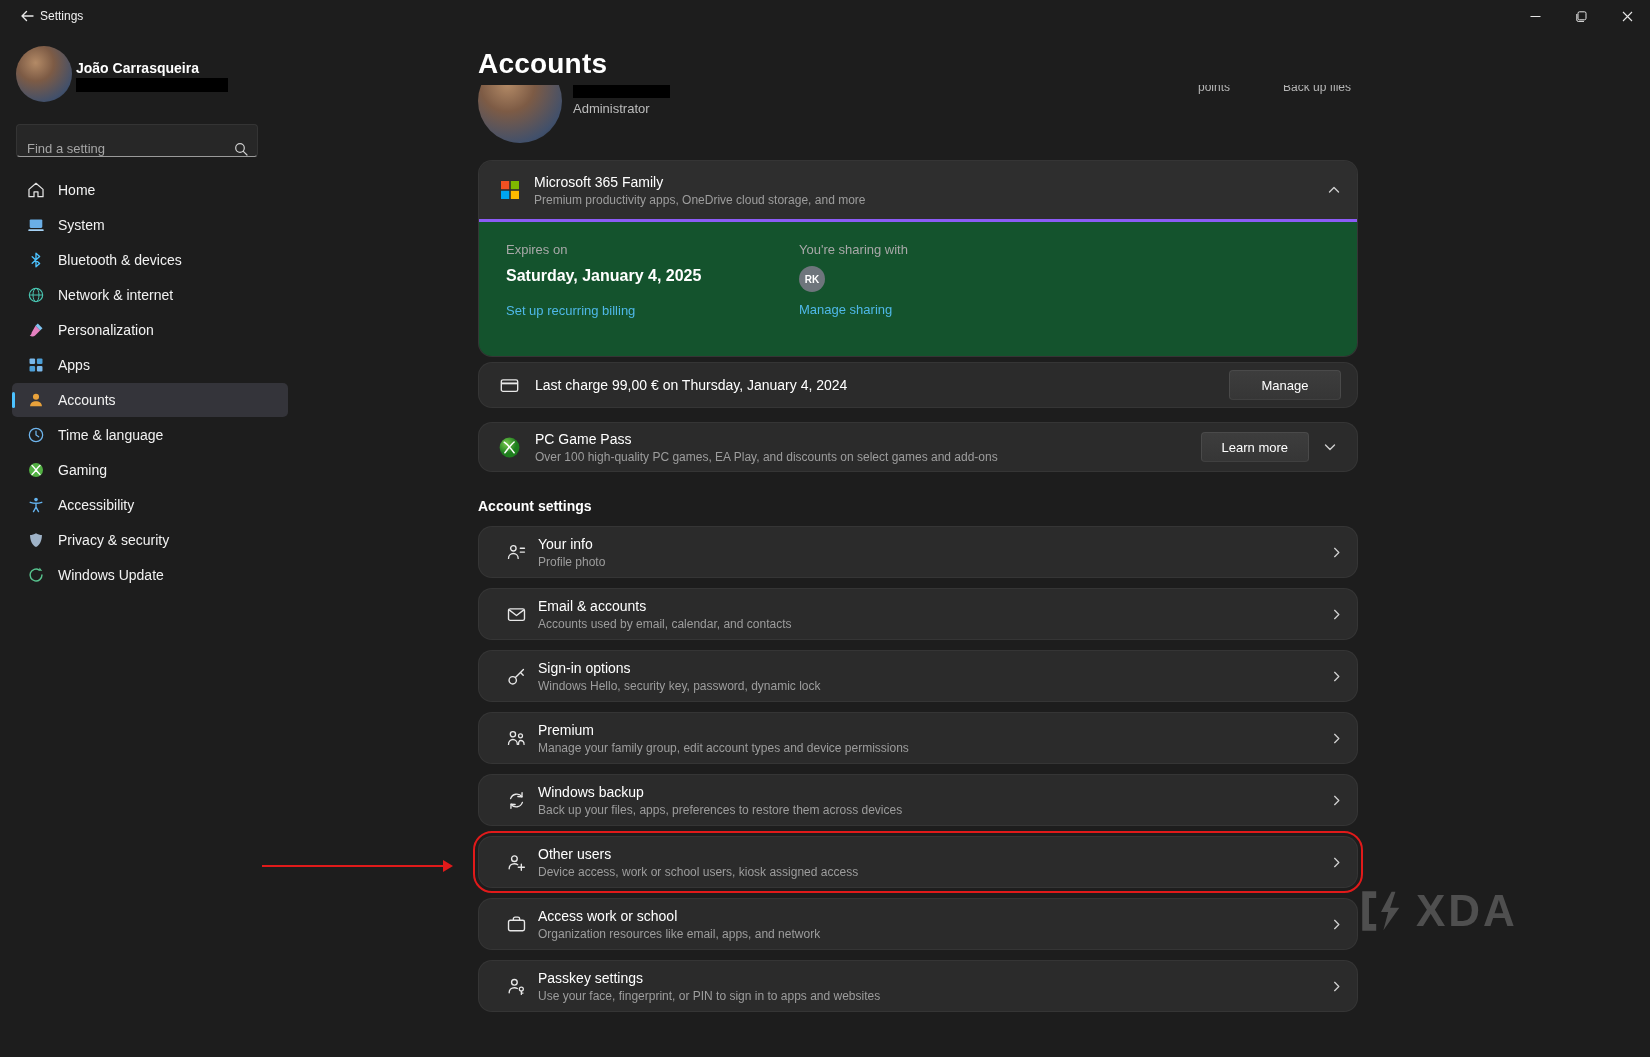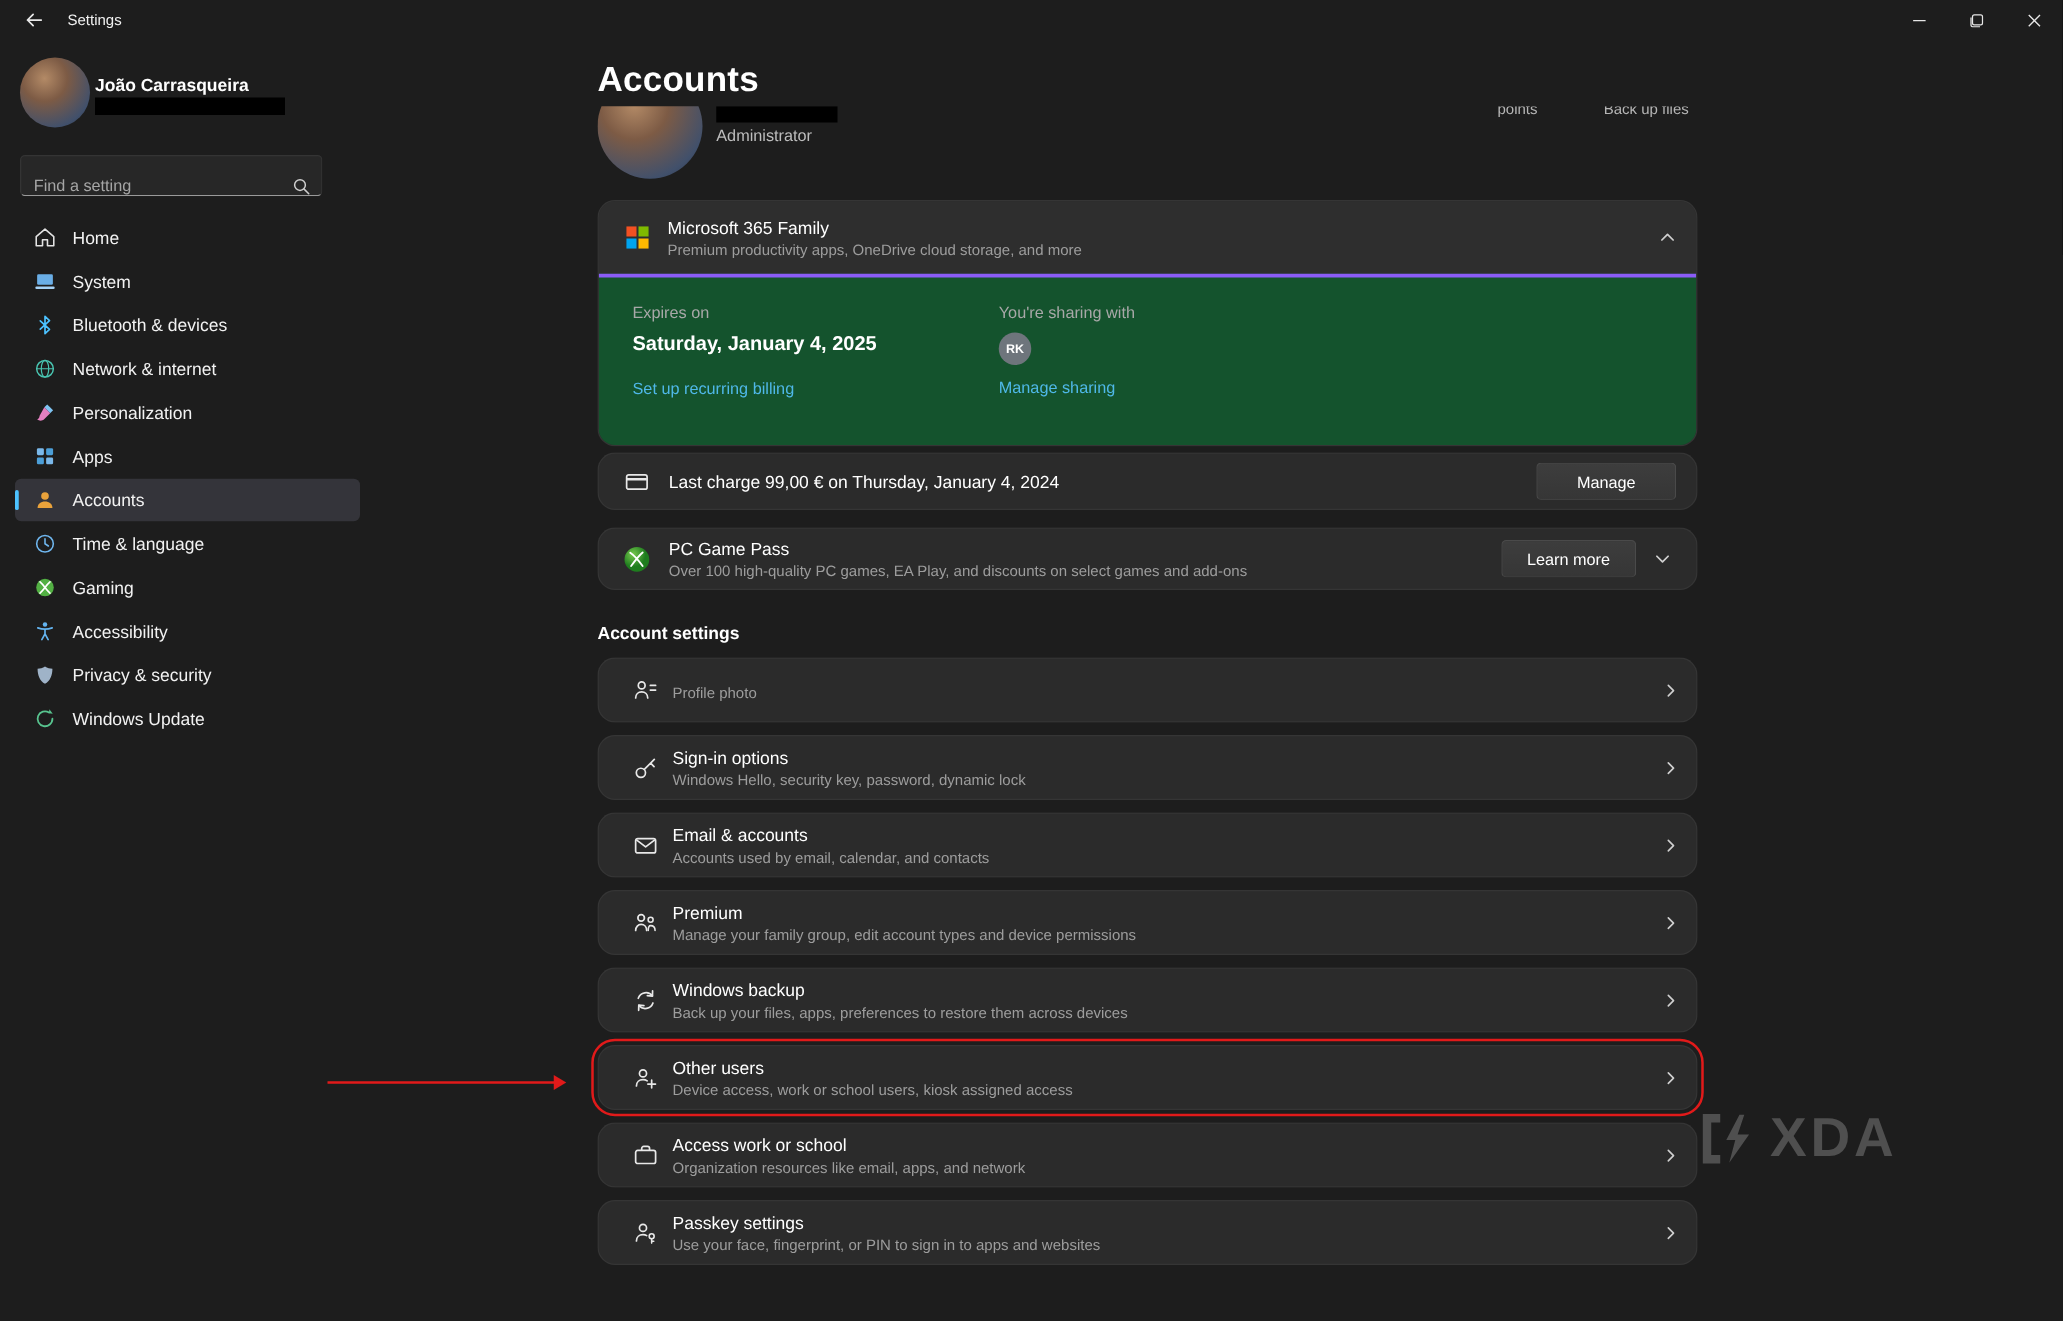--- a/index.html
+++ b/index.html
@@ -1,20 +1,20 @@
 <!DOCTYPE html>
 <html><head>
 <meta charset="utf-8">
 <style>
   html,body{margin:0;padding:0;background:#101010;}
   body{font-family:"Liberation Sans",sans-serif;color:#ffffff;}
   .app{position:relative;width:1650px;height:1057px;background:#1d1d1d;overflow:hidden;}
 
   
-  .titlebar{position:absolute;top:0;left:0;right:0;height:32px;display:flex;align-items:center;gap:14px;padding-left:14px;box-sizing:border-box;}
+  .titlebar{position:absolute;top:0;left:0;right:0;height:32px;display:flex;align-items:center;padding-left:14px;box-sizing:border-box;}
   .titlebar .app-title{font-size:12px;color:#f0f0f0;}
   .back-btn{width:26px;height:22px;display:flex;align-items:center;justify-content:center;border-radius:4px;}
   .win-controls{position:absolute;right:0;top:0;display:flex;height:32px;}
   .win-btn{width:46px;height:32px;display:flex;align-items:center;justify-content:center;color:#e6e6e6;}
 
   
   .sidebar{position:absolute;top:32px;left:0;width:300px;bottom:0;}
   .avatar{border-radius:50%;background:radial-gradient(circle at 35% 30%,#b38a66 0%,#7d5b45 34%,#41506b 75%,#2a3447 100%);}
   .user-avatar{position:absolute;left:16px;top:14px;width:56px;height:56px;}
   .user-name{position:absolute;left:76px;top:28px;font-size:14px;font-weight:700;}
@@ -351,57 +351,58 @@
 
       <div class="card sitem">
         <span class="sico">
           <svg width="21" height="21" viewBox="0 0 20 20">
               <circle cx="7" cy="6" r="2.6" fill="none" stroke="#e8e8e8" stroke-width="1.3"></circle>
               <path d="M2.4 15.6 C2.4 12.9 4.4 11 7 11 C9.6 11 11.6 12.9 11.6 15.6" fill="none" stroke="#e8e8e8" stroke-width="1.3" stroke-linecap="round"></path>
               <path d="M13.6 6 H17.6 M13.6 9.6 H17.6" stroke="#e8e8e8" stroke-width="1.3" stroke-linecap="round"></path>
             </svg>
         </span>
         <div class="txt">
+          <div class="row-title">Your info</div>
           <div class="row-sub">Profile photo</div>
+        </div>
+        <span class="chev">
+            <svg width="13" height="13" viewBox="0 0 14 14">
+              <path d="M5 2.5 L9.5 7 L5 11.5" fill="none" stroke="#cfcfcf" stroke-width="1.4" stroke-linecap="round" stroke-linejoin="round"></path>
+            </svg>
+          </span>
+      </div>
+
+      <div class="card sitem">
+        <span class="sico">
+          <svg width="21" height="21" viewBox="0 0 20 20">
+              <rect x="2.4" y="4.6" width="15.2" height="11" rx="1.6" fill="none" stroke="#e8e8e8" stroke-width="1.3"></rect>
+              <path d="M3 5.6 L10 11 L17 5.6" fill="none" stroke="#e8e8e8" stroke-width="1.3" stroke-linejoin="round"></path>
+            </svg>
+        </span>
+        <div class="txt">
+          <div class="row-title">Email &amp; accounts</div>
+          <div class="row-sub">Accounts used by email, calendar, and contacts</div>
         </div>
         <span class="chev">
             <svg width="13" height="13" viewBox="0 0 14 14">
               <path d="M5 2.5 L9.5 7 L5 11.5" fill="none" stroke="#cfcfcf" stroke-width="1.4" stroke-linecap="round" stroke-linejoin="round"></path>
             </svg>
           </span>
       </div>
 
       <div class="card sitem">
         <span class="sico">
           <svg width="21" height="21" viewBox="0 0 20 20">
               <circle cx="6.4" cy="13.6" r="3.5" fill="none" stroke="#e8e8e8" stroke-width="1.3"></circle>
               <path d="M9 11 L16.6 3.4 M13.8 6.2 L16.4 8.8" fill="none" stroke="#e8e8e8" stroke-width="1.3" stroke-linecap="round"></path>
             </svg>
         </span>
         <div class="txt">
           <div class="row-title">Sign-in options</div>
           <div class="row-sub">Windows Hello, security key, password, dynamic lock</div>
-        </div>
-        <span class="chev">
-            <svg width="13" height="13" viewBox="0 0 14 14">
-              <path d="M5 2.5 L9.5 7 L5 11.5" fill="none" stroke="#cfcfcf" stroke-width="1.4" stroke-linecap="round" stroke-linejoin="round"></path>
-            </svg>
-          </span>
-      </div>
-
-      <div class="card sitem">
-        <span class="sico">
-          <svg width="21" height="21" viewBox="0 0 20 20">
-              <rect x="2.4" y="4.6" width="15.2" height="11" rx="1.6" fill="none" stroke="#e8e8e8" stroke-width="1.3"></rect>
-              <path d="M3 5.6 L10 11 L17 5.6" fill="none" stroke="#e8e8e8" stroke-width="1.3" stroke-linejoin="round"></path>
-            </svg>
-        </span>
-        <div class="txt">
-          <div class="row-title">Email &amp; accounts</div>
-          <div class="row-sub">Accounts used by email, calendar, and contacts</div>
         </div>
         <span class="chev">
             <svg width="13" height="13" viewBox="0 0 14 14">
               <path d="M5 2.5 L9.5 7 L5 11.5" fill="none" stroke="#cfcfcf" stroke-width="1.4" stroke-linecap="round" stroke-linejoin="round"></path>
             </svg>
           </span>
       </div>
 
       <div class="card sitem">
         <span class="sico">

